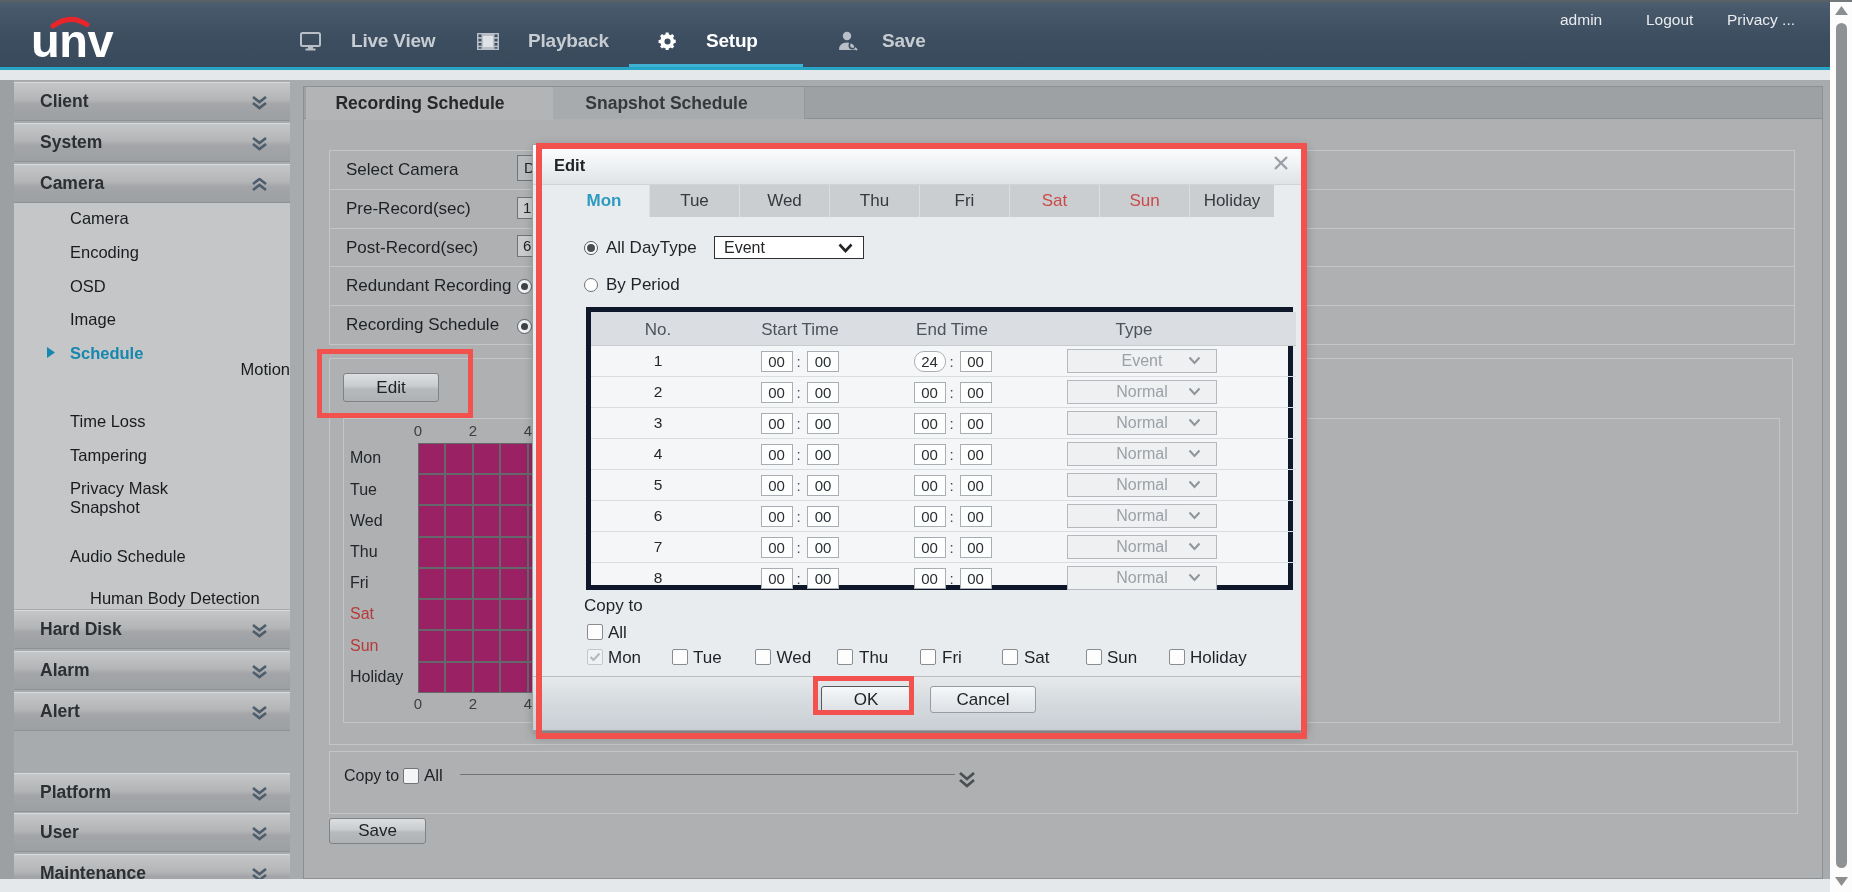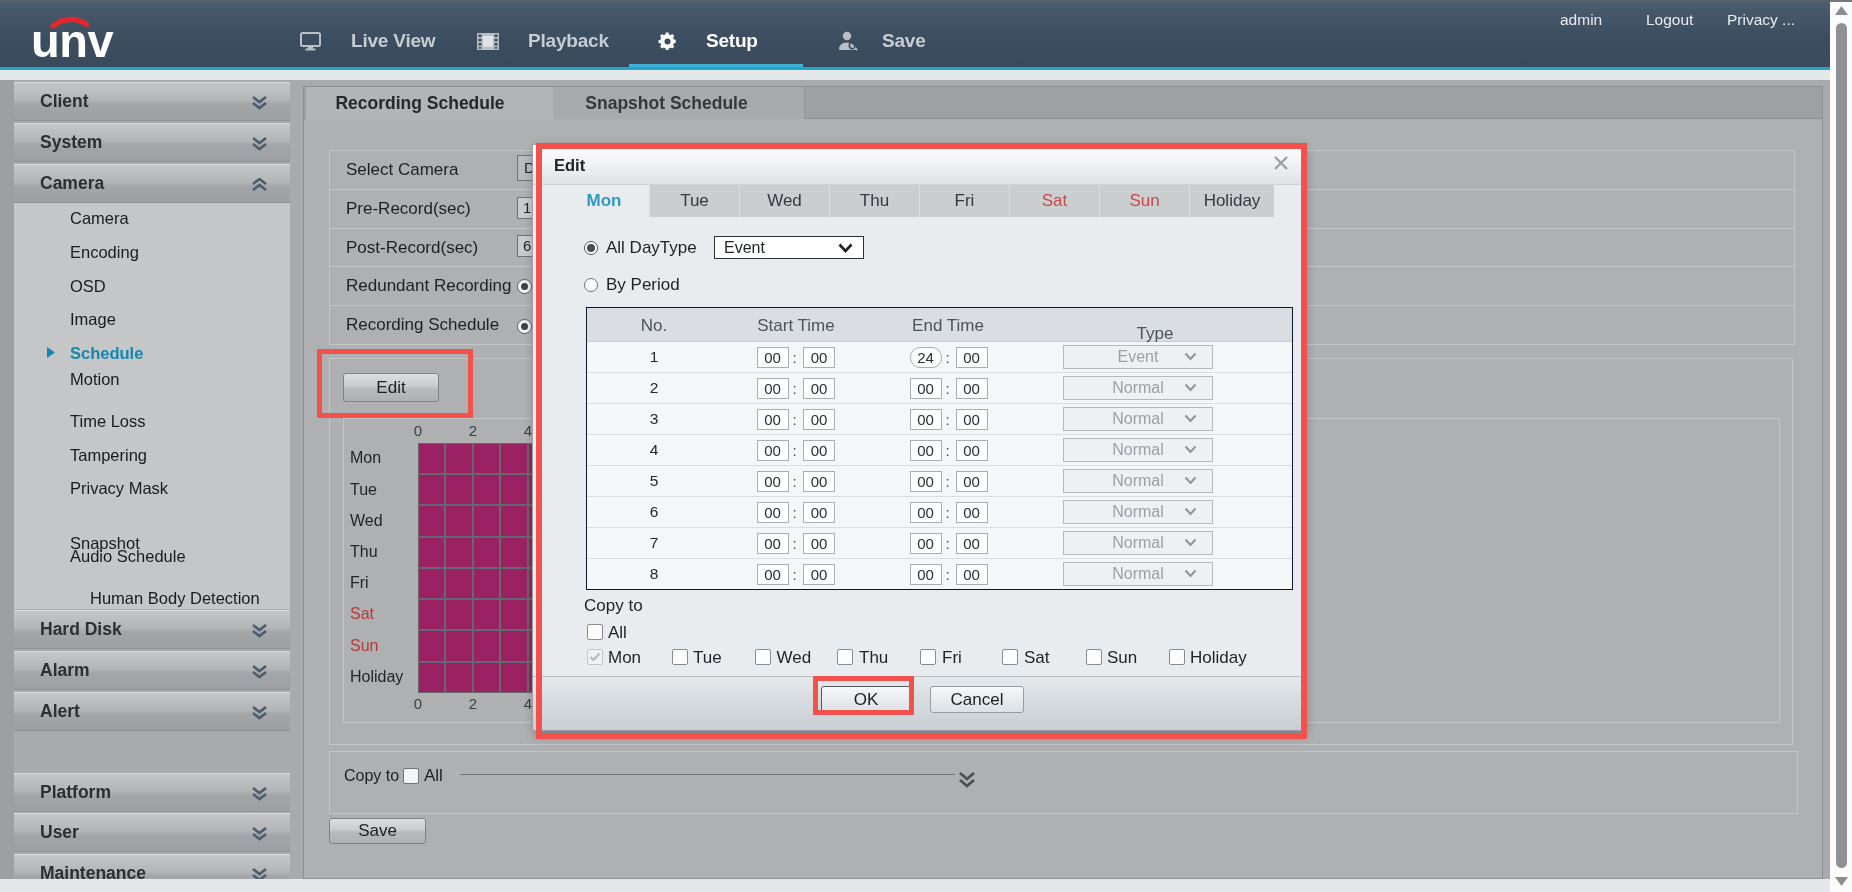--- a/index.html
+++ b/index.html
@@ -19,21 +19,21 @@
 .radio { position:absolute; width:15px; height:15px; border-radius:50%; background:#f1f2f3; border:1px solid #595d61; }
 .radio.on::after { content:""; position:absolute; left:3px; top:3px; width:7px; height:7px; border-radius:50%; background:#3e4246; }
 
 #dlg { position:absolute; left:532px; top:144px; width:770px; height:587px; background:#e9ecee; border:1px solid #9ba0a5; box-shadow:3px 4px 10px rgba(40,40,40,.45); z-index:20; }
 #dlgtitle { position:absolute; left:0; top:0; width:768px; height:40px; background:linear-gradient(180deg,#fdfeff 0%,#eef1f3 55%,#dfe3e6 100%); border-bottom:1px solid #cfd3d6; }
 .dtab { position:absolute; top:40px; width:90px; height:32px; background:#cbced1; border-left:1px solid #dcdfe2; font-size:17px; color:#36393d; text-align:center; line-height:32px; }
 .dradio { position:absolute; width:14px; height:14px; border-radius:50%; background:#fff; border:1px solid #6d7276; }
 .dradio.on { border-color:#53575b; }
 .dradio.on::after { content:""; position:absolute; left:2px; top:2px; width:8px; height:8px; border-radius:50%; background:#4a4e52; }
 .dlabel { position:absolute; font-size:17px; color:#1f2226; height:18px; line-height:18px; }
-#dtable { position:absolute; left:53px; top:162px; width:707px; height:283px; border:1px solid #0f172a; background:#f5f6f8; }
+#dtable { position:absolute; left:53px; top:162px; width:707px; height:283px; border:5px solid #0f172a; background:#f5f6f8; }
 .thead { position:absolute; left:0; top:0; width:705px; height:34px; background:#dadde1; border-bottom:1px solid #c7cbce; }
 .thtxt { position:absolute; top:8px; font-size:17px; color:#4d5359; transform:translateX(-50%); }
 .trow { position:absolute; left:0; width:705px; height:31px; border-bottom:1px solid #dadde0; }
 .tnum { position:absolute; left:52px; top:6px; width:30px; text-align:center; font-size:15.5px; color:#24282b; }
 .tin { position:absolute; top:5px; width:32px; height:21px; border:1px solid #a9aeb2; background:#fdfefe; font-size:15px; color:#2b2f32; text-align:center; line-height:19px; }
 .tcol { position:absolute; top:5px; width:10px; text-align:center; font-size:15px; color:#44484c; line-height:21px; }
 .tsel { position:absolute; left:476px; top:3px; width:150px; height:24px; border:1px solid #b5b9bd; background:#eef0f2; font-size:16px; color:#9ba1a6; text-align:center; line-height:22px; }
 .cb { position:absolute; width:16px; height:16px; background:#fdfdfe; border:1px solid #888d92; border-radius:2px; }
 .dbtn { position:absolute; top:541px; height:27px; border:1px solid #969ca1; border-radius:3px; background:linear-gradient(180deg,#f6f8f9 0%,#e9edef 45%,#dde1e5 100%); font-size:17px; color:#1d2023; text-align:center; line-height:25px; }
 </style>
@@ -98,25 +98,25 @@
       <path d="M2 12 L8.5 7 L15 12" fill="none" stroke="#4d5d6b" stroke-width="2.6"></path>
     </svg></div>
 <div class="sitem" style="top:201px;">Camera</div>
 <div class="sitem" style="top:234.8px;">Encoding</div>
 <div class="sitem" style="top:268.6px;">OSD</div>
 <div class="sitem" style="top:302.4px;">Image</div>
 <svg class="abs" style="left:47px;top:347px;z-index:5;" width="8" height="11" viewBox="0 0 8 11">
     <path d="M0 0 L8 5.5 L0 11 Z" fill="#1787ae"></path>
   </svg>
 <div class="sitem" style="top:336.2px;color:#1787ae;font-weight:bold;">Schedule</div>
-<div class="sitem" style="top:362px;">Motion</div>
+<div class="sitem" style="top:352px;text-align:right;">Motion</div>
 <div class="sitem" style="top:403.8px;">Time Loss</div>
 <div class="sitem" style="top:437.6px;">Tampering</div>
 <div class="sitem" style="top:471.4px;">Privacy Mask</div>
-<div class="sitem" style="top:526px;">Snapshot</div>
+<div class="sitem" style="top:490px;">Snapshot</div>
 <div class="sitem" style="top:539px;">Audio Schedule</div>
 <div class="sitem" style="top:581px;margin-left:20px;">Human Body Detection</div>
 <div class="shead" style="top:610px;">Hard Disk<svg class="chev2" width="17" height="14" viewBox="0 0 17 14">
       <path d="M2 1 L8.5 6 L15 1" fill="none" stroke="#4d5d6b" stroke-width="2.6"></path>
       <path d="M2 7 L8.5 12 L15 7" fill="none" stroke="#4d5d6b" stroke-width="2.6"></path>
     </svg></div>
 <div class="shead" style="top:651px;">Alarm<svg class="chev2" width="17" height="14" viewBox="0 0 17 14">
       <path d="M2 1 L8.5 6 L15 1" fill="none" stroke="#4d5d6b" stroke-width="2.6"></path>
       <path d="M2 7 L8.5 12 L15 7" fill="none" stroke="#4d5d6b" stroke-width="2.6"></path>
     </svg></div>
@@ -214,21 +214,21 @@
   <svg class="abs" style="left:305px;top:98px;" width="15" height="10" viewBox="0 0 15 10">
       <path d="M1.5 1.5 L7.5 8 L13.5 1.5" fill="none" stroke="#212528" stroke-width="2.6"></path>
     </svg>
   <div class="dradio" style="left:51px;top:133px;"></div>
   <div class="dlabel" style="left:73px;top:131px;">By Period</div>
   <div id="dtable">
     <div class="thead"></div>
     <div class="thtxt" style="left:67px;">No.</div>
     <div class="thtxt" style="left:209px;">Start Time</div>
     <div class="thtxt" style="left:361px;">End Time</div>
-    <div class="thtxt" style="left:568px;margin-top:8px;">Type</div>
+    <div class="thtxt" style="left:543px;">Type</div>
     <div class="trow" style="top:34px;">
         <div class="tnum">1</div>
         <div class="tin" style="left:169.5px;">00</div>
         <div class="tcol" style="left:202.5px;">:</div>
         <div class="tin" style="left:216px;">00</div>
         <div class="tin" style="left:322.5px;border-radius:10px;">24</div>
         <div class="tcol" style="left:355.5px;">:</div>
         <div class="tin" style="left:368.5px;">00</div>
         <div class="tsel">Event</div>
         <svg style="position:absolute;left:597px;top:10px;" width="13" height="9" viewBox="0 0 13 9">
@@ -345,21 +345,21 @@
   <div class="dlabel" style="left:491px;top:504px;">Sat</div>
   <div class="cb" style="left:552.6px;top:503.5px;"></div>
   <div class="dlabel" style="left:574px;top:504px;">Sun</div>
   <div class="cb" style="left:635.8px;top:503.5px;"></div>
   <div class="dlabel" style="left:657px;top:504px;">Holiday</div>
   <div class="dlabel" style="left:51px;top:452px;">Copy to</div>
   <div class="cb" style="left:53.5px;top:478.5px;"></div>
   <div class="dlabel" style="left:75px;top:479px;">All</div>
   <div class="abs" style="left:0;top:531px;width:768px;height:54px;background:linear-gradient(180deg,#e7eaec 0%,#d6dbdf 45%,#c9cfd4 100%);border-top:1px solid #b9bec2;"></div>
   <div class="dbtn" style="left:288px;width:90px;border-color:#54595d;">OK</div>
-  <div class="dbtn" style="left:397px;width:94px;">Cancel</div>
+  <div class="dbtn" style="left:397px;width:106px;">Cancel</div>
 </div>
 
 <div class="redbox" style="left:536px;top:143px;width:771px;height:596px;border-width:6px;"></div>
 <div class="redbox" style="left:317px;top:349px;width:156px;height:69px;"></div>
 <div class="redbox" style="left:813px;top:676px;width:101px;height:39px;"></div>
 
 <div class="abs" style="left:1830px;top:0;width:22px;height:892px;background:#fcfcfd;"></div>
 <svg class="abs" style="left:1835px;top:6px;" width="13" height="9" viewBox="0 0 13 9">
     <path d="M6.5 0 L13 9 L0 9 Z" fill="#8a8e91"></path>
   </svg>

